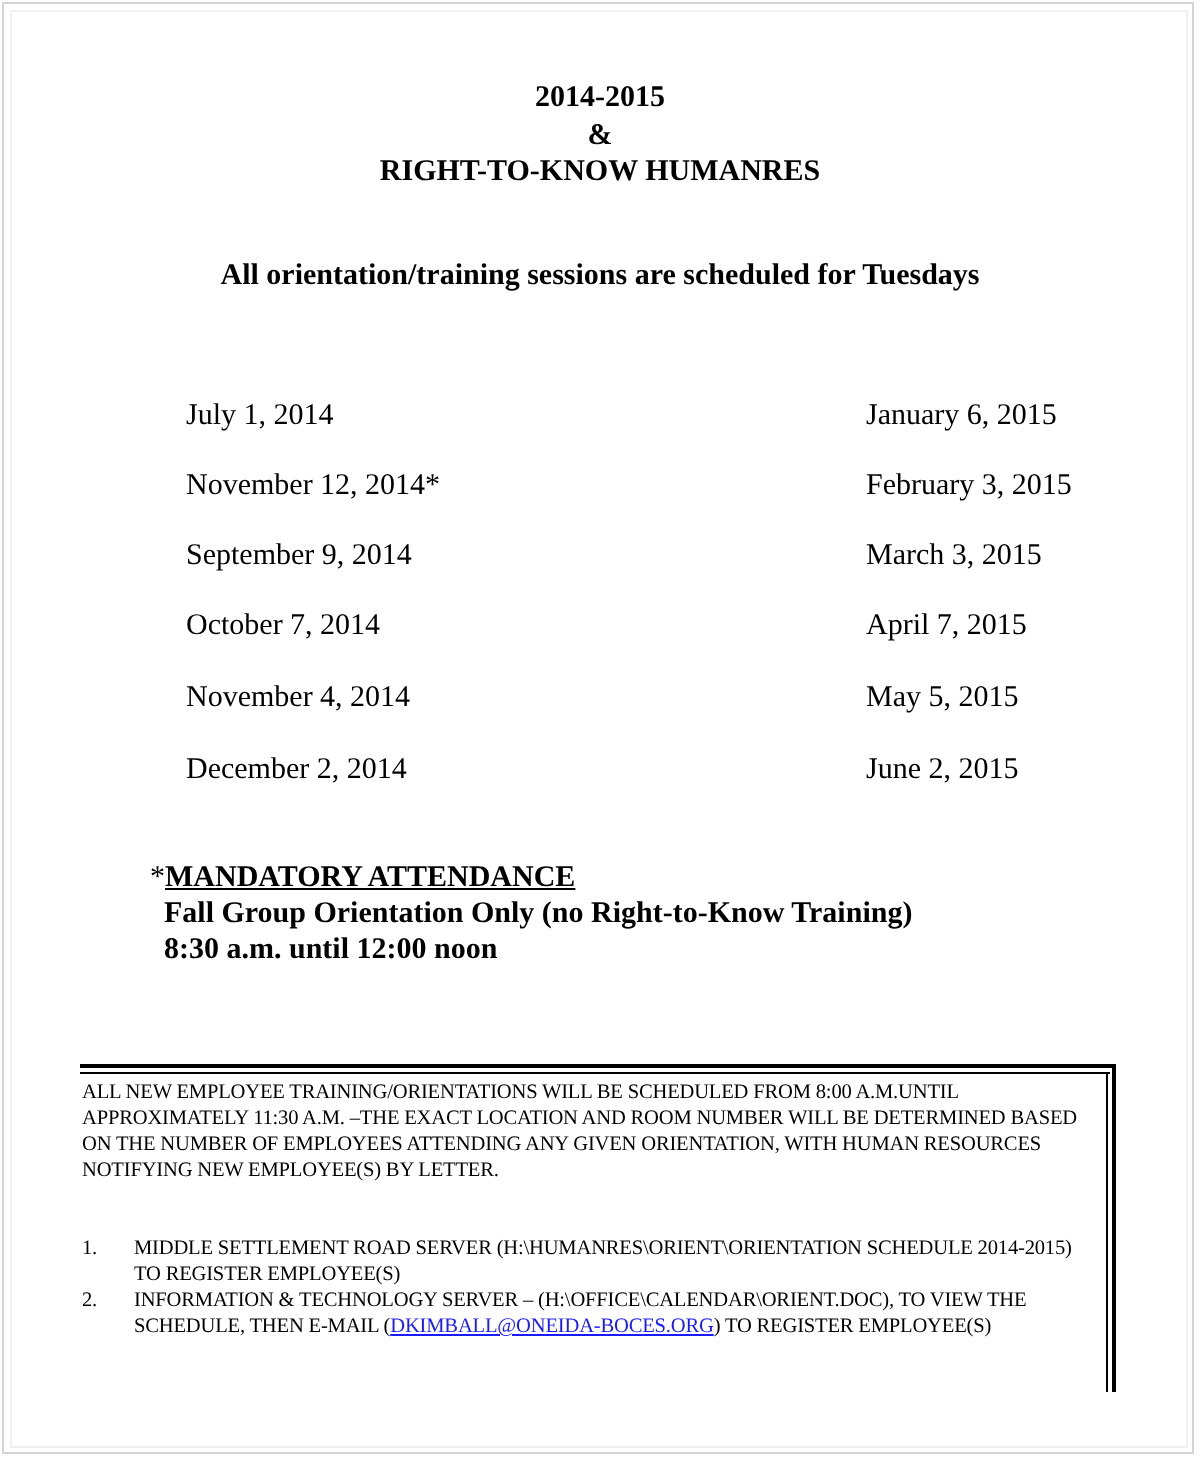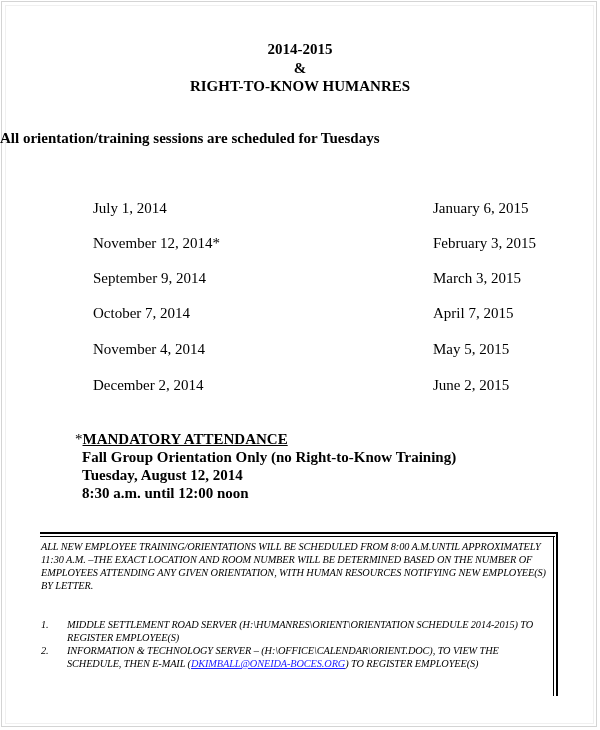--- a/index.html
+++ b/index.html
@@ -4,21 +4,21 @@
 <style>
   html, body { margin: 0; padding: 0; background: #ffffff; }
   body { width: 600px; height: 730px; position: relative; overflow: hidden;
          font-family: "Liberation Serif", "DejaVu Serif", serif; color: #000; }
   .frame-outer { position: absolute; left: 1px; top: 1px; width: 596px; height: 726px;
                  border: 1px solid #d4d4d4; box-sizing: border-box; }
   .frame-inner { position: absolute; left: 5px; top: 5px; width: 589px; height: 719px;
                  border: 1px solid #f0f0f0; box-sizing: border-box; }
   .title-block { position: absolute; left: 0; top: 40px; width: 600px; text-align: center;
                  font-weight: bold; font-size: 15px; line-height: 18.5px; }
-  .subtitle { position: absolute; left: 0; top: 130px; width: 600px; text-align: left;
+  .subtitle { position: absolute; left: 0; top: 130px; width: 600px; text-align: center;
               font-weight: bold; font-size: 15px; }
   .dates-col { position: absolute; font-size: 15px; }
   .dates-col .d { position: absolute; left: 18px; white-space: nowrap; }
   .col-left { left: 75px; top: 200px; }
   .col-right { left: 415px; top: 200px; }
   .mandatory { position: absolute; left: 75px; top: 430px; font-size: 15px; line-height: 18px; }
   .mandatory .head { white-space: nowrap; }
   .mandatory .head .star { font-weight: normal; }
   .mandatory .head .u { font-weight: bold; text-decoration: underline; }
   .mandatory .line { font-weight: bold; padding-left: 7px; white-space: nowrap; }
@@ -28,21 +28,21 @@
   .notice .right-thick { position: absolute; left: 516px; top: 0; width: 2px; height: 164px; background: #000; }
   .notice .right-thin { position: absolute; left: 513px; top: 4px; width: 1px; height: 160px; background: #000; }
   .notice .body { position: absolute; left: 1px; top: 8px; width: 510px; font-size: 10.3px; line-height: 13px;
                   letter-spacing: -0.1px; }
   .notice .para { margin: 0; }
   .notice .gap { height: 13px; }
   .notice .opt { display: flex; }
   .notice .opt .num { width: 26px; flex: none; }
   .notice .opt .txt { flex: 1; }
   .notice a { color: #1a1aff; text-decoration: underline; }
-  .notice .clip { position: absolute; left: 0; top: 0; width: 512px; height: 171px; overflow: hidden; font-style: italic; }
+  .notice .clip { position: absolute; left: 0; top: 0; width: 512px; height: 171px; overflow: hidden; }
 </style>
 </head>
 <body>
 
 <div class="frame-outer"></div>
 <div class="frame-inner"></div>
 
 <div class="title-block">
   <div>2014-2015</div>
   <div>&amp;</div>
@@ -67,21 +67,20 @@
   <div class="d" style="top:105px">April 7, 2015</div>
   <div class="d" style="top:141px">May 5, 2015</div>
   <div class="d" style="top:177px">June 2, 2015</div>
 </div>
 
 <div class="mandatory">
   <div class="head">
     <span class="star">*</span><span class="u">MANDATORY ATTENDANCE</span>
   </div>
   <div class="line">Fall Group Orientation Only (no Right-to-Know Training)</div>
-  <div class="line">Tuesday, August 12, 2014</div>
   <div class="line">8:30 a.m. until 12:00 noon</div>
 </div>
 
 <div class="notice">
   <div class="top-thick"></div>
   <div class="top-thin"></div>
   <div class="right-thick"></div>
   <div class="right-thin"></div>
   <div class="clip">
     <div class="body">

